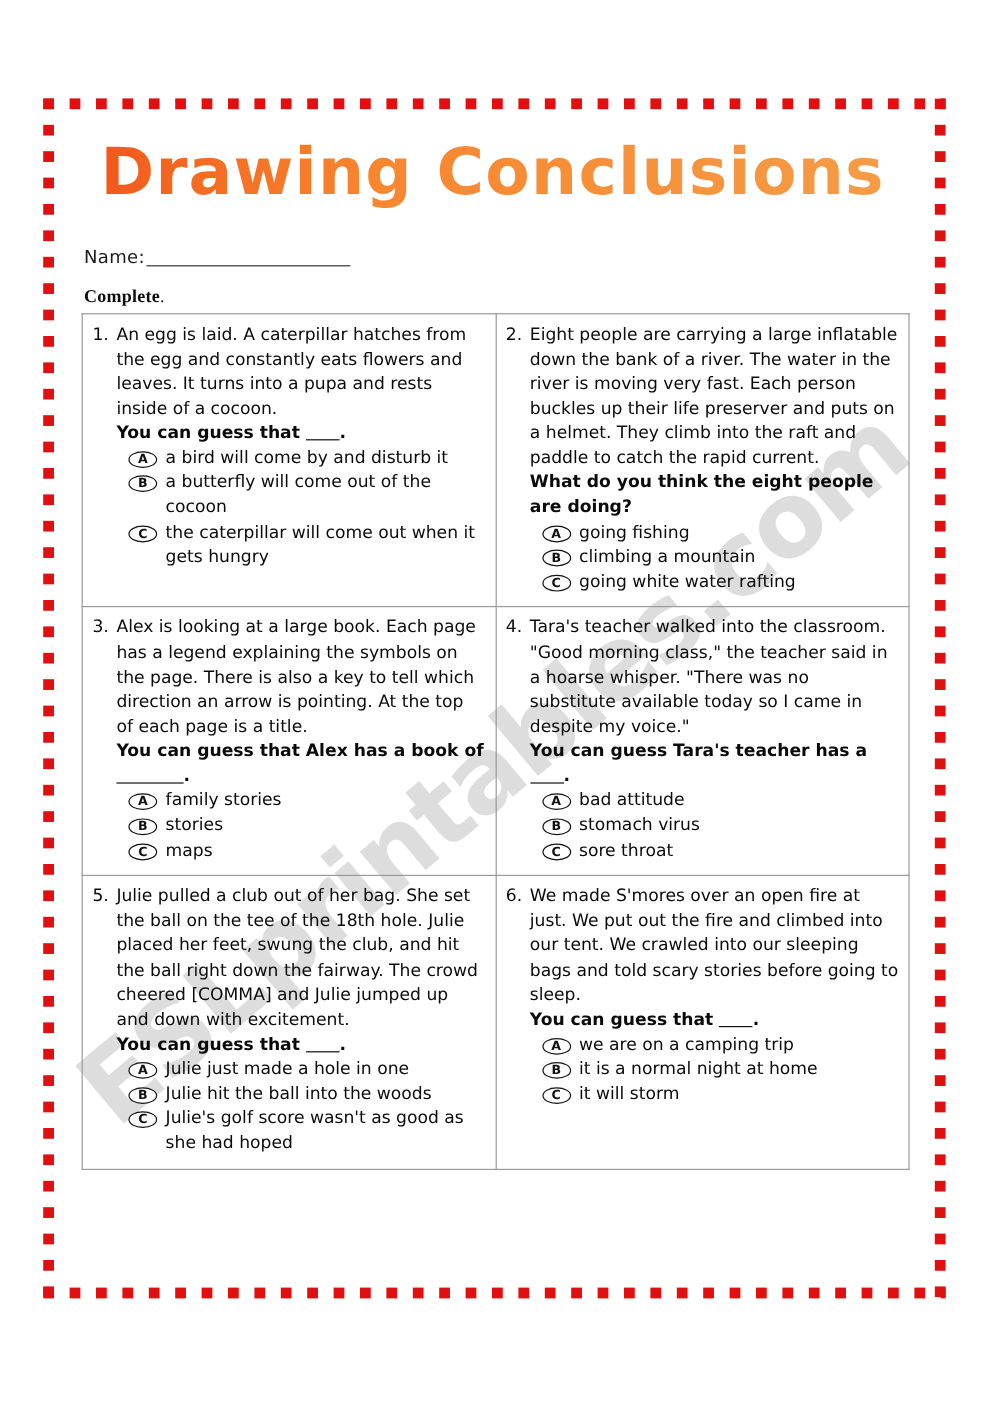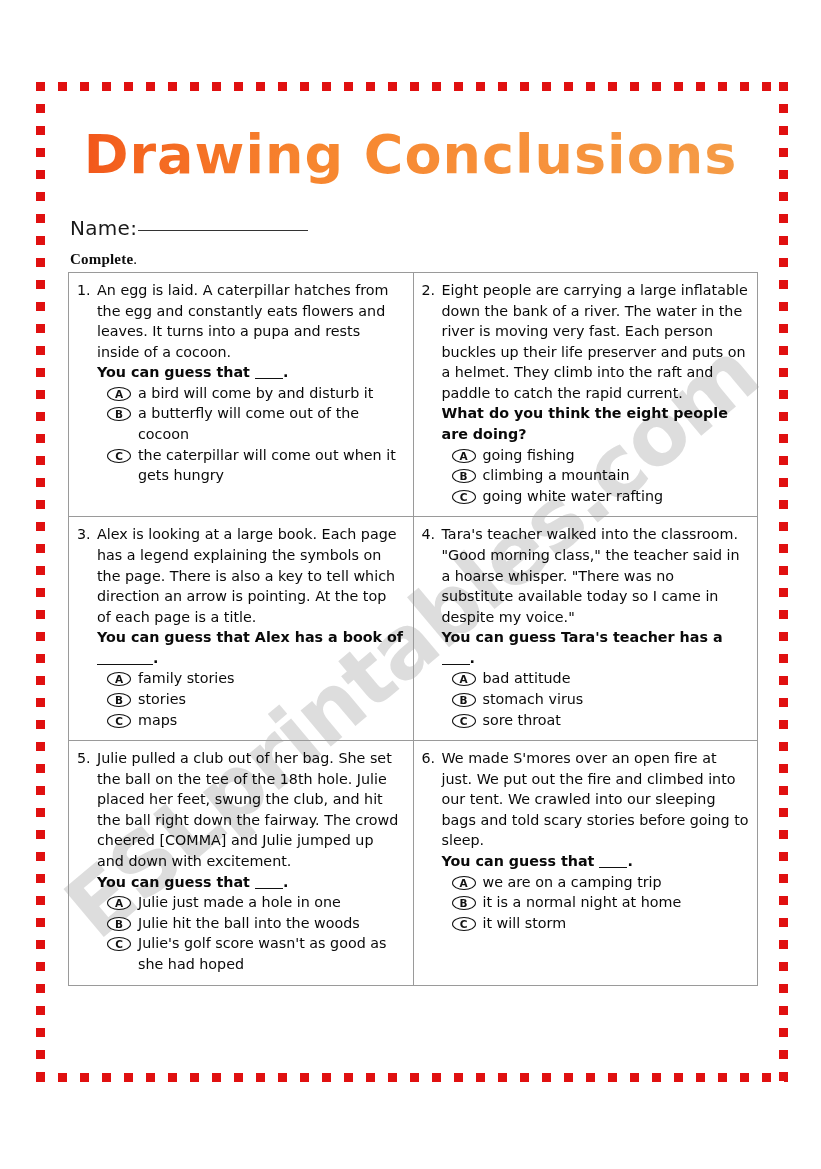--- a/index.html
+++ b/index.html
@@ -78,21 +78,21 @@
     opacity: 0.62;
     white-space: nowrap;
     pointer-events: none;
     z-index: 3;
     user-select: none;
   }
 
   
   #content {
     position: absolute;
-    left: 0; top: 11px;
+    left: 0; top: 0;
     width: 821px;
     height: 978px;
     z-index: 4;
   }
 
   #title {
     position: absolute;
     left: 0;
     top: 112px;
     width: 821px;
@@ -106,24 +106,24 @@
     background-clip: text;
     color: transparent;
     -webkit-text-fill-color: transparent;
     white-space: nowrap;
   }
 
   #name-row {
     position: absolute;
     left: 70px;
     top: 205px;
-    font-size: 20px;
+    font-size: 15px;
     color: #1a1a1a;
     display: flex;
-    align-items: flex-start;
+    align-items: center;
   }
   #name-label { letter-spacing: 0.3px; }
   #name-blank {
     display: inline-block;
     width: 170px;
     border-bottom: 1.5px solid #333;
     height: 14px;
     margin-left: 1px;
   }
 

